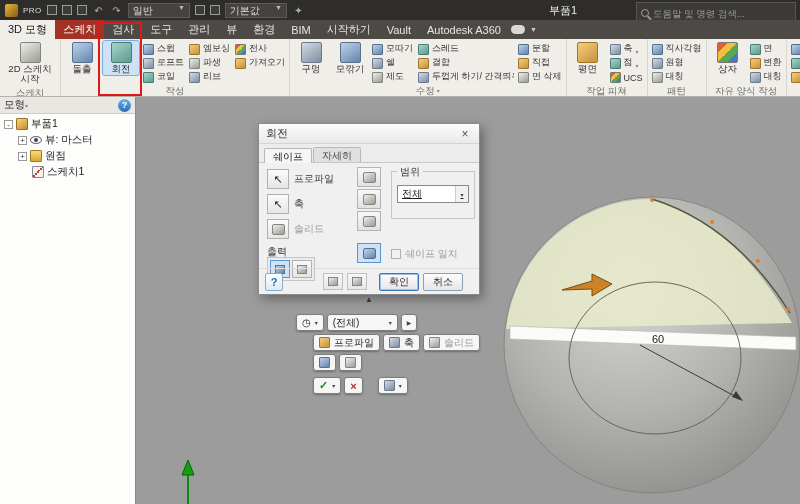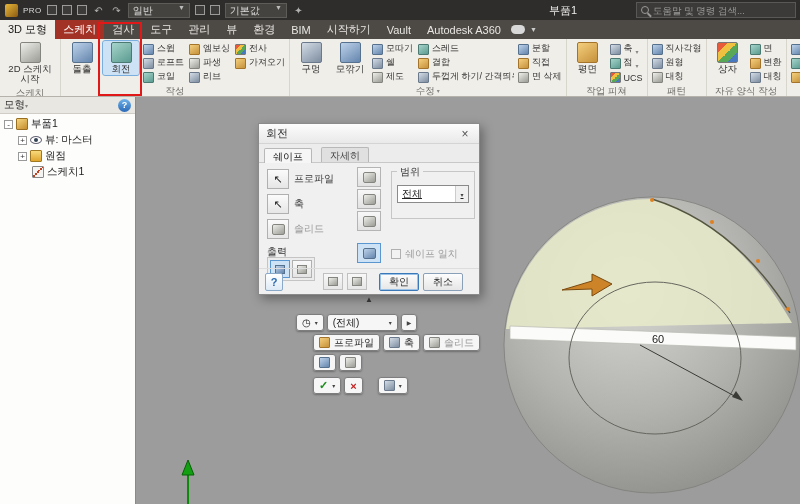--- a/index.html
+++ b/index.html
@@ -13,21 +13,21 @@
   .applogo{width:13px;height:13px;border-radius:2px;background:linear-gradient(135deg,#e8b83a,#8a5a12);flex:none;}
   .logotext{font-size:8px;color:#ddd;letter-spacing:.5px;}
   .qic{font-size:10px;color:#b0b0ae;width:13px;text-align:center;line-height:13px;}
   .qbox{width:10px;height:10px;border:1px solid #9a9a98;background:#3c3b39;}
   .tcombo{height:15px;background:#45433f;border:1px solid #5e5c58;color:#ddd;font-size:10px;
           display:flex;align-items:flex-start;gap:5px;padding:0 4px;min-width:62px;}
   .tcombo .cv{flex:1;white-space:nowrap;}
   .tchev{font-size:7px;color:#bbb;}
   .doc-title{position:absolute;left:549px;top:3px;color:#ececec;font-size:11px;}
   .searchbox{position:absolute;right:4px;top:2px;width:160px;height:16px;background:#3b3a38;
-             border:1px solid #5a5856;display:flex;align-items:center;padding:4px 4px;gap:4px;}
+             border:1px solid #5a5856;display:flex;align-items:center;padding:10px 4px;gap:4px;}
   .search-glyph{width:8px;height:8px;border:1.5px solid #999;border-radius:50%;position:relative;flex:none;}
   .search-glyph::after{content:"";position:absolute;width:5px;height:1.5px;background:#999;
                        transform:rotate(45deg);right:-4px;bottom:-2px;}
   .searchbox input{flex:1;background:transparent;border:0;color:#bbb;font-size:9.5px;outline:none;
                    font-family:"Liberation Sans",sans-serif;}
   .searchbox input::placeholder{color:#999;}
 
   
   .menubar{position:absolute;top:20px;left:0;right:0;height:19px;background:#4d4a46;
            display:flex;align-items:stretch;color:#e8e6e2;}
@@ -87,21 +87,21 @@
   
   .viewport{position:absolute;left:136px;top:97px;right:0;bottom:0;background:#9c9c9c;overflow:hidden;}
 
   
   .dialog{position:absolute;left:122px;top:26px;width:222px;height:172px;background:#f0f0f0;
           border:1px solid #8a8a8a;box-shadow:3px 4px 10px rgba(0,0,0,.35);z-index:20;}
   .dtitle{height:20px;background:linear-gradient(#fcfcfc,#e9e9e9);border-bottom:1px solid #d4d4d4;
           display:flex;align-items:center;padding:0 7px;}
   .dtitle .t{flex:1;font-size:11px;color:#333;}
   .dclose{width:14px;text-align:center;color:#555;font-size:12px;line-height:14px;}
-  .dtabs{display:flex;padding:3px 5px 0;gap:9px;background:#ececec;border-bottom:1px solid #c8c8c8;height:19px;}
+  .dtabs{display:flex;padding:3px 5px 0;gap:1px;background:#ececec;border-bottom:1px solid #c8c8c8;height:19px;}
   .dtab{padding:1px 8px;font-size:10px;border:1px solid #b8b8b8;border-bottom:none;background:#e0e0e0;
         border-radius:2px 2px 0 0;color:#444;}
   .dtab.active{background:#f6f6f6;color:#111;position:relative;top:1px;}
   .dbody{position:relative;height:131px;}
   .selrow{position:absolute;display:flex;align-items:center;gap:5px;font-size:10px;color:#333;}
   .selbtn{width:22px;height:20px;border:1px solid #b0b0b0;background:linear-gradient(#fbfbfb,#e6e6e6);
           display:flex;align-items:center;justify-content:center;font-size:11px;color:#222;}
   .outlab{position:absolute;font-size:10px;color:#333;}
   .outbox{position:absolute;border:1px solid #c4c4c4;display:flex;gap:2px;padding:2px;background:#ececec;}
   .obtn{width:20px;height:18px;border:1px solid #b0b0b0;background:linear-gradient(#fafafa,#e4e4e4);

